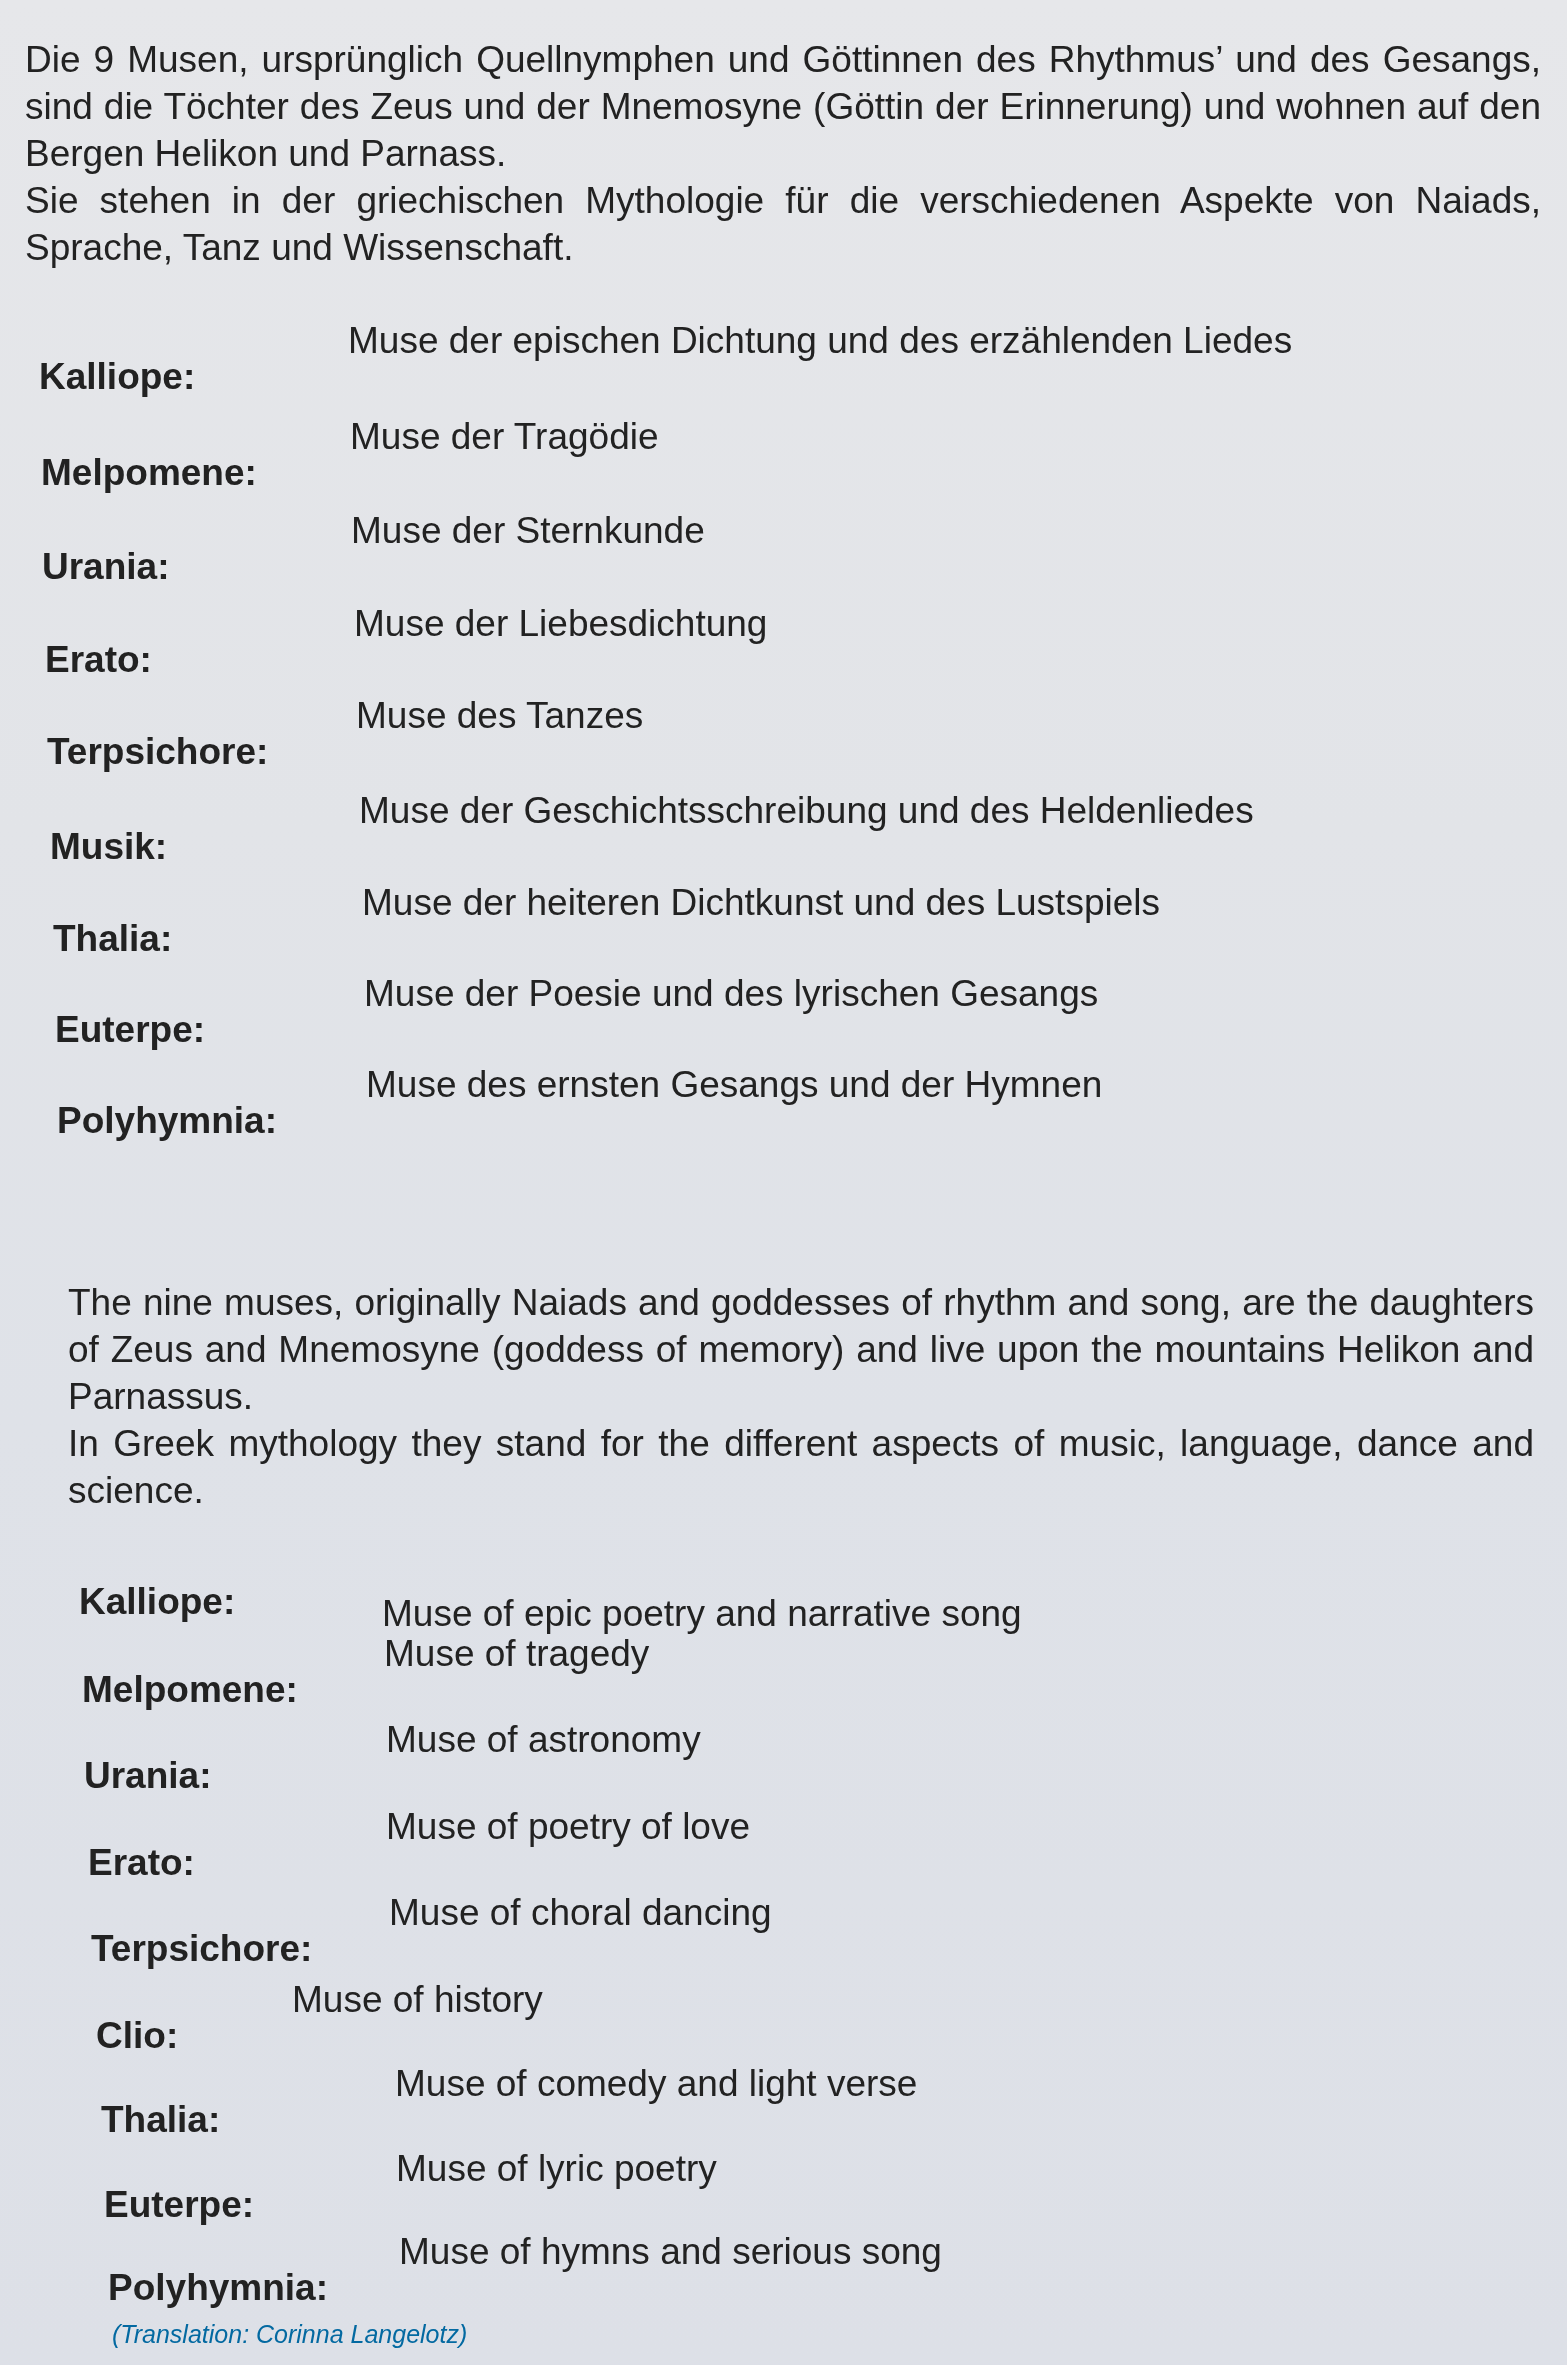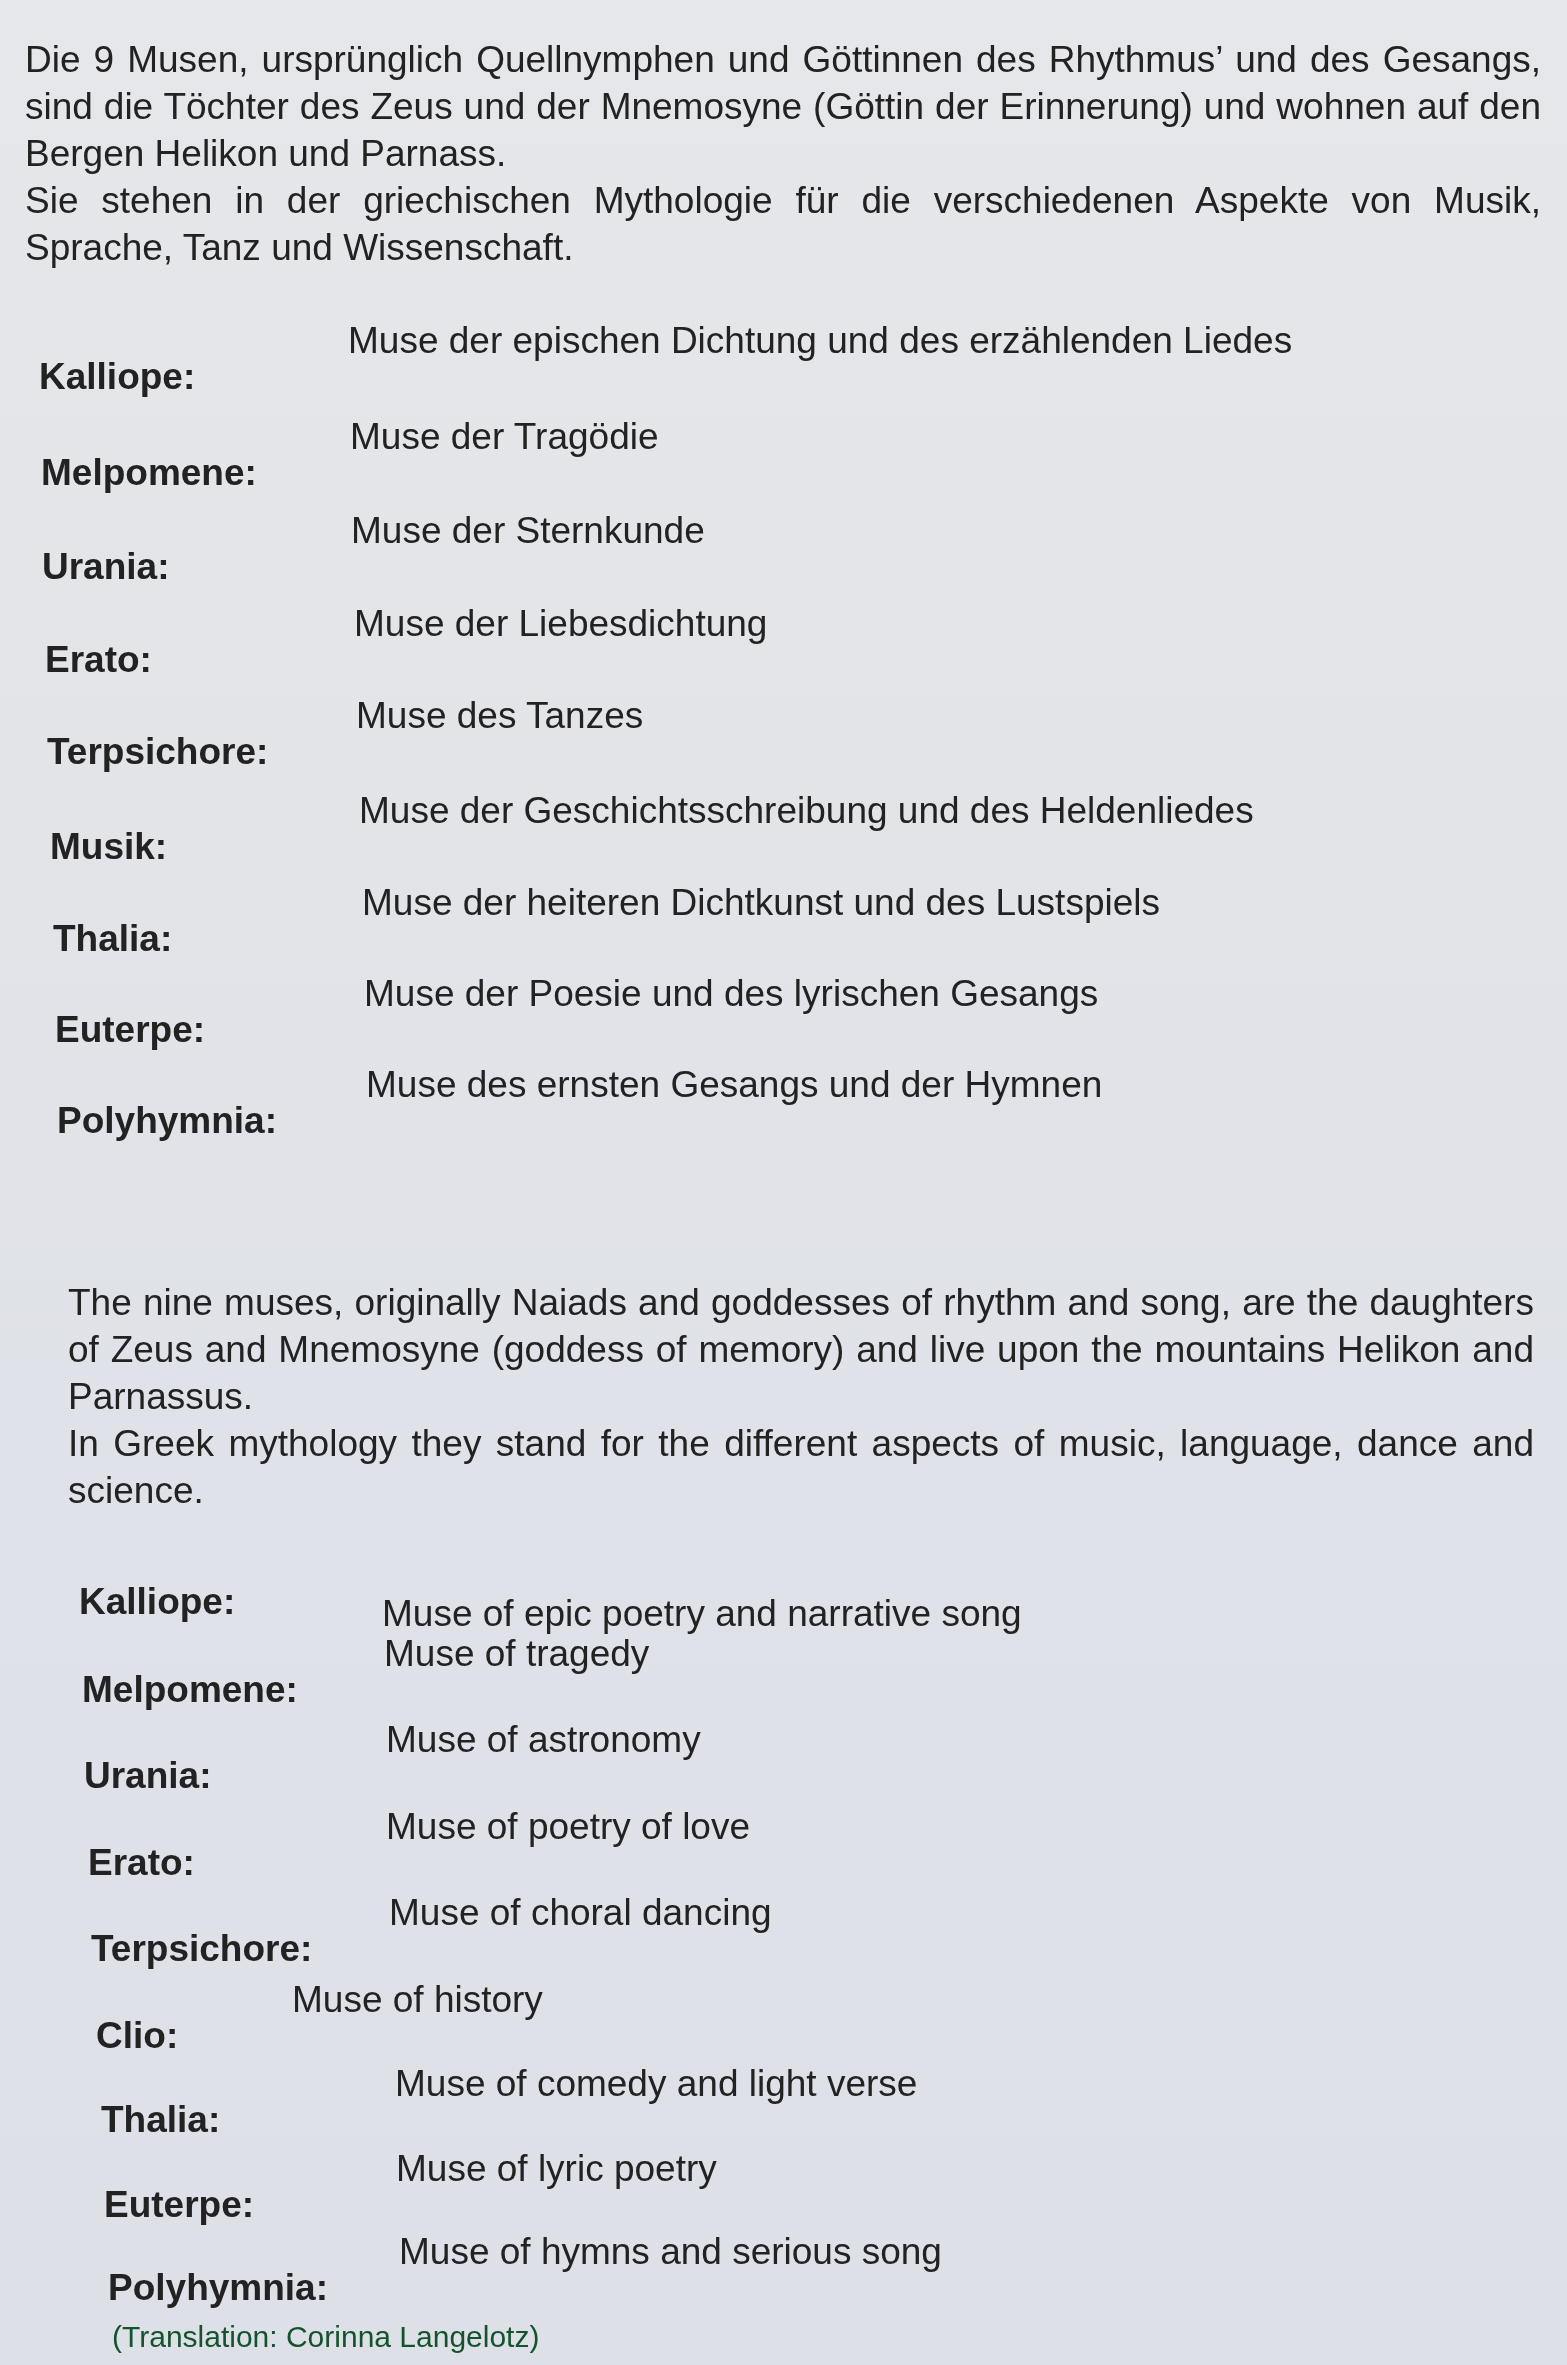--- a/index.html
+++ b/index.html
@@ -24,31 +24,31 @@
   .intro p { margin: 0; text-align: justify; text-align-last: left; }
   .intro-de { left: 25px; top: 36px; width: 1516px; }
   .intro-en { left: 68px; top: 1279px; width: 1466px; }
 
   .muse-row { position: absolute; font-size: 37px; line-height: 44px; white-space: nowrap; color: #222; }
   .muse-name { position: absolute; left: 0; top: 0; font-weight: bold; margin-top: 36px; }
   .muse-desc { position: absolute; top: 0; }
 
   .credit {
     position: absolute; left: 112px; top: 2320px;
-    font-size: 30px; color: #14532d; white-space: nowrap;
+    font-size: 25px; font-style: italic; color: #0369a1; white-space: nowrap;
   }
 </style>
 </head>
 <body>
 
 <div class="page">
 
   <div class="intro intro-de">
     <p>Die 9 Musen, ursprünglich Quellnymphen und Göttinnen des Rhythmus’ und des Gesangs, sind die Töchter des Zeus und der Mnemosyne (Göttin der Erinnerung) und wohnen auf den Bergen Helikon und Parnass.</p>
-    <p>Sie stehen in der griechischen Mythologie für die verschiedenen Aspekte von Musik, Sprache, Tanz und Wissenschaft.</p>
+    <p>Sie stehen in der griechischen Mythologie für die verschiedenen Aspekte von Naiads, Sprache, Tanz und Wissenschaft.</p>
   </div>
 
   <div>
     <div class="muse-row" style="left:39px; top:319px;">
       <span class="muse-name">Kalliope:</span>
       <span class="muse-desc" style="left:309px;">Muse der epischen Dichtung und des erzählenden Liedes</span>
     </div>
     <div class="muse-row" style="left:41px; top:415px;">
       <span class="muse-name">Melpomene:</span>
       <span class="muse-desc" style="left:309px;">Muse der Tragödie</span>

